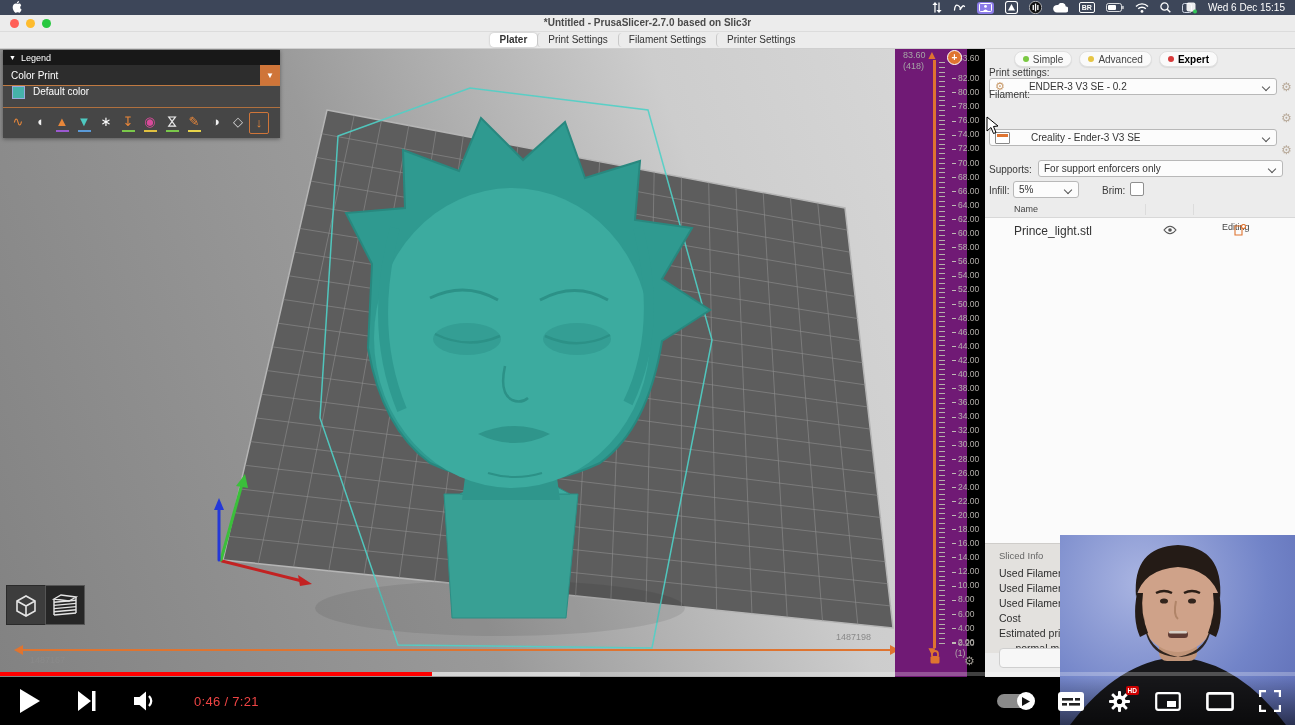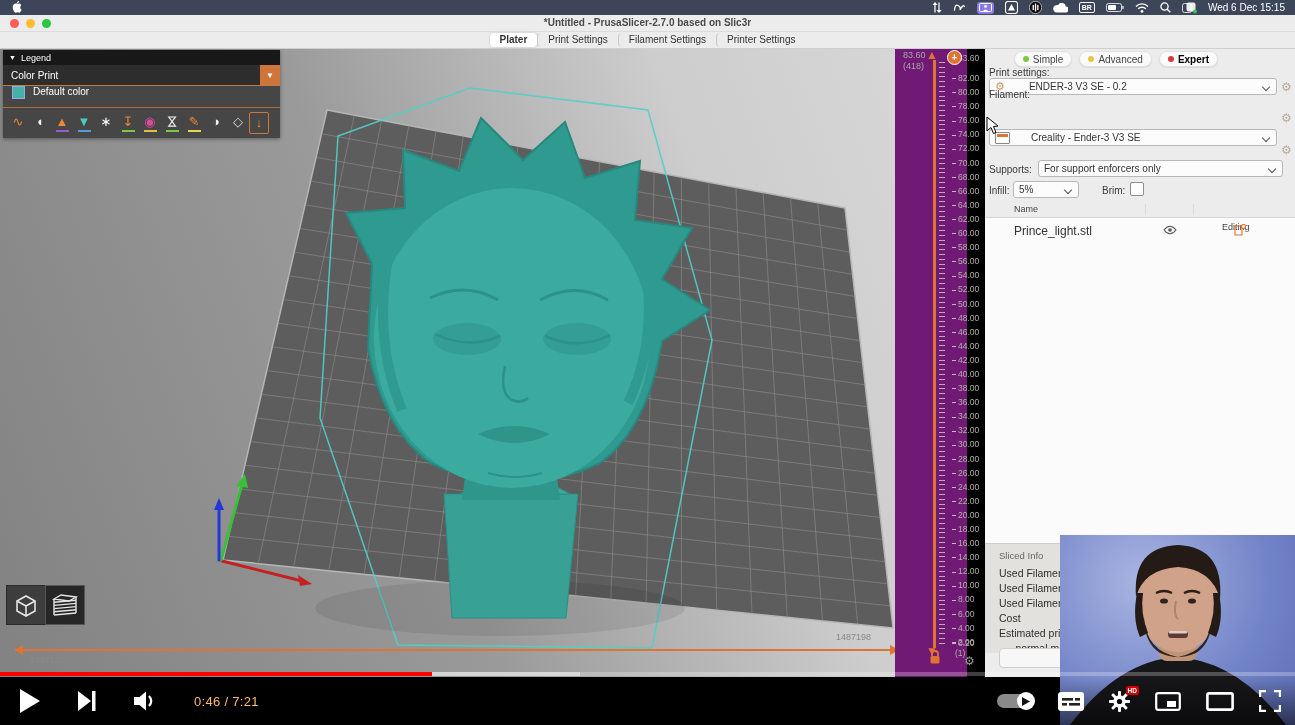--- a/index.html
+++ b/index.html
@@ -97,21 +97,21 @@
   #webcam{left:1060px;top:535px;width:235px;height:190px;z-index:6;
           background:radial-gradient(circle at 35% 25%,#aab5e2,#7284c8 60%,#5d6cb4 100%)}
   
   #blackbar{left:0;top:677px;width:1060px;height:48px;background:#000;z-index:7}
   #shade{left:1060px;top:677px;width:235px;height:48px;background:linear-gradient(rgba(0,0,0,0),rgba(0,0,0,.55));z-index:7}
   #progress{left:0;top:672px;width:1295px;height:4px;background:rgba(255,255,255,.25);z-index:9}
   #progress .buf{position:absolute;left:0;top:0;height:4px;width:580px;background:rgba(255,255,255,.45)}
   #progress .red{position:absolute;left:0;top:0;height:4px;width:432px;background:#f00}
   #controls-l{left:20px;top:677px;height:48px;display:flex;align-items:center;gap:38px;z-index:10}
   #controls-r{right:14px;top:677px;height:48px;display:flex;align-items:center;gap:25px;z-index:10}
-  #ptime{color:#fdba74;font-size:13px;letter-spacing:.3px}
+  #ptime{color:#ef4444;font-size:13px;letter-spacing:.3px}
   .hdbadge{position:absolute;right:-9px;top:-5px;background:#c00;color:#fff;font-size:6.5px;font-weight:bold;
            border-radius:2px;padding:1px 2px;line-height:7px}
   #cursor{left:986px;top:116px;z-index:20}
 </style>
 </head>
 <body>
 
 <div id="menubar" class="abs">
   <span class="apple">
     <svg width="11" height="13" viewBox="0 0 16 19">

